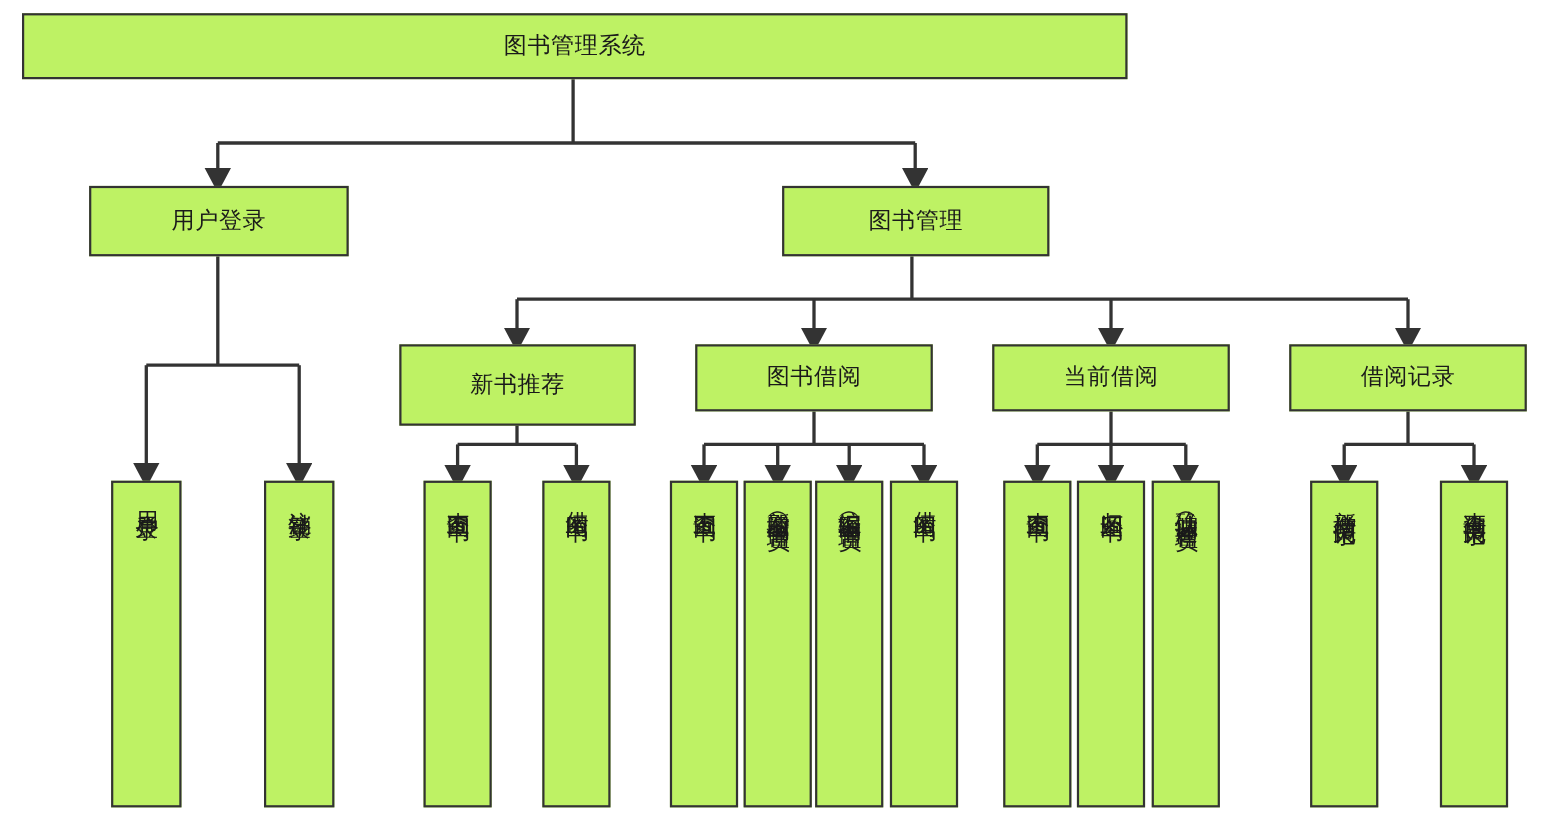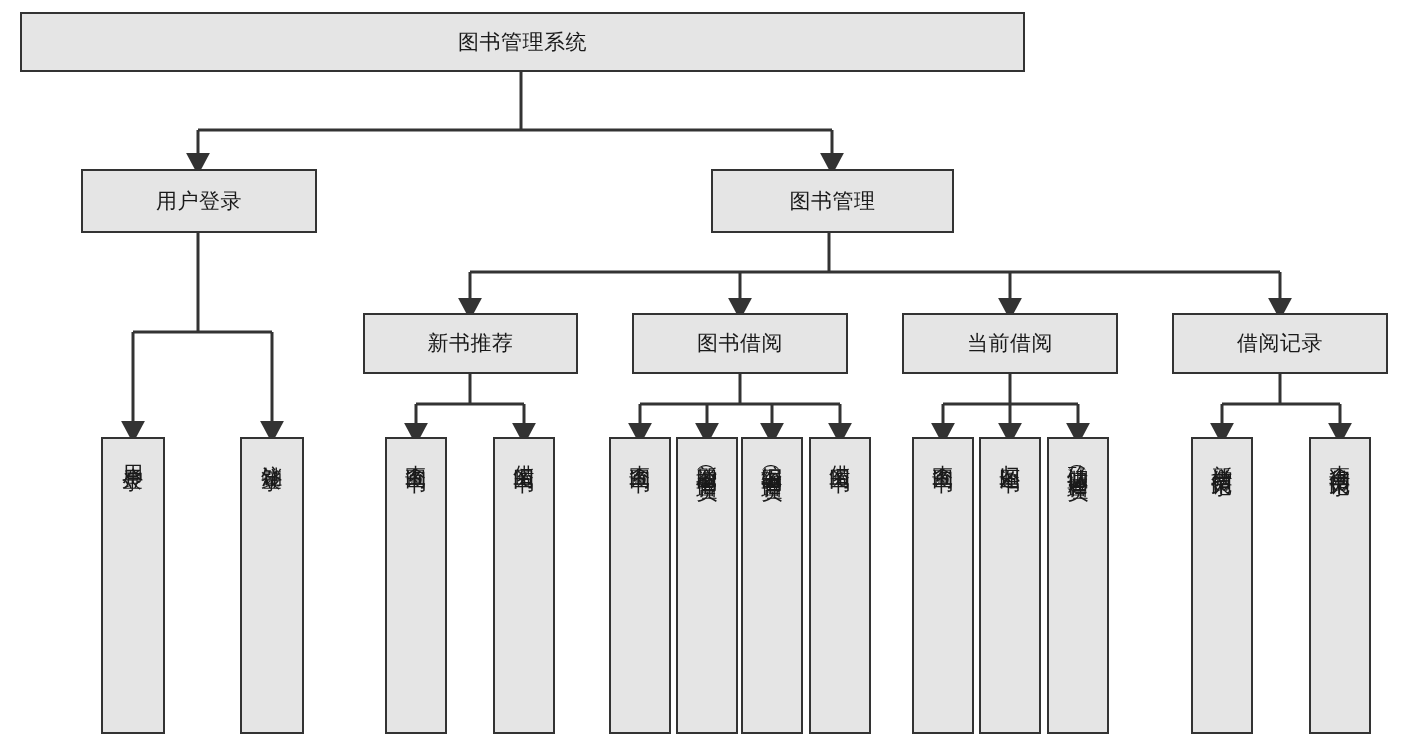--- a/index.html
+++ b/index.html
@@ -24,21 +24,21 @@
     position: absolute;
     left: 0;
     top: 0;
     width: 1405px;
     height: 747px;
     pointer-events: none;
   }
   .node {
     position: absolute;
     box-sizing: border-box;
-    background: #e5e5e5;
+    background: #bef264;
     border: 2px solid #333333;
     display: flex;
     align-items: center;
     justify-content: center;
     z-index: 2;
   }
   .node-label {
     color: #1a1a1a;
     font-size: 21px;
     line-height: 1.18;
@@ -129,21 +129,21 @@
     <span class="node-label">图书管理系统</span>
   </div>
 
   <div class="node" style="left:81px; top:169px; width:236px; height:64px;">
     <span class="node-label">用户登录</span>
   </div>
   <div class="node" style="left:711px; top:169px; width:243px; height:64px;">
     <span class="node-label">图书管理</span>
   </div>
 
-  <div class="node" style="left:363px; top:313px; width:215px; height:61px;">
+  <div class="node" style="left:363px; top:313px; width:215px; height:74px;">
     <span class="node-label">新书推荐</span>
   </div>
   <div class="node" style="left:632px; top:313px; width:216px; height:61px;align-items:center;">
     <span class="node-label">图书借阅</span>
   </div>
   <div class="node" style="left:902px; top:313px; width:216px; height:61px;">
     <span class="node-label">当前借阅</span>
   </div>
   <div class="node" style="left:1172px; top:313px; width:216px; height:61px;">
     <span class="node-label">借阅记录</span>

